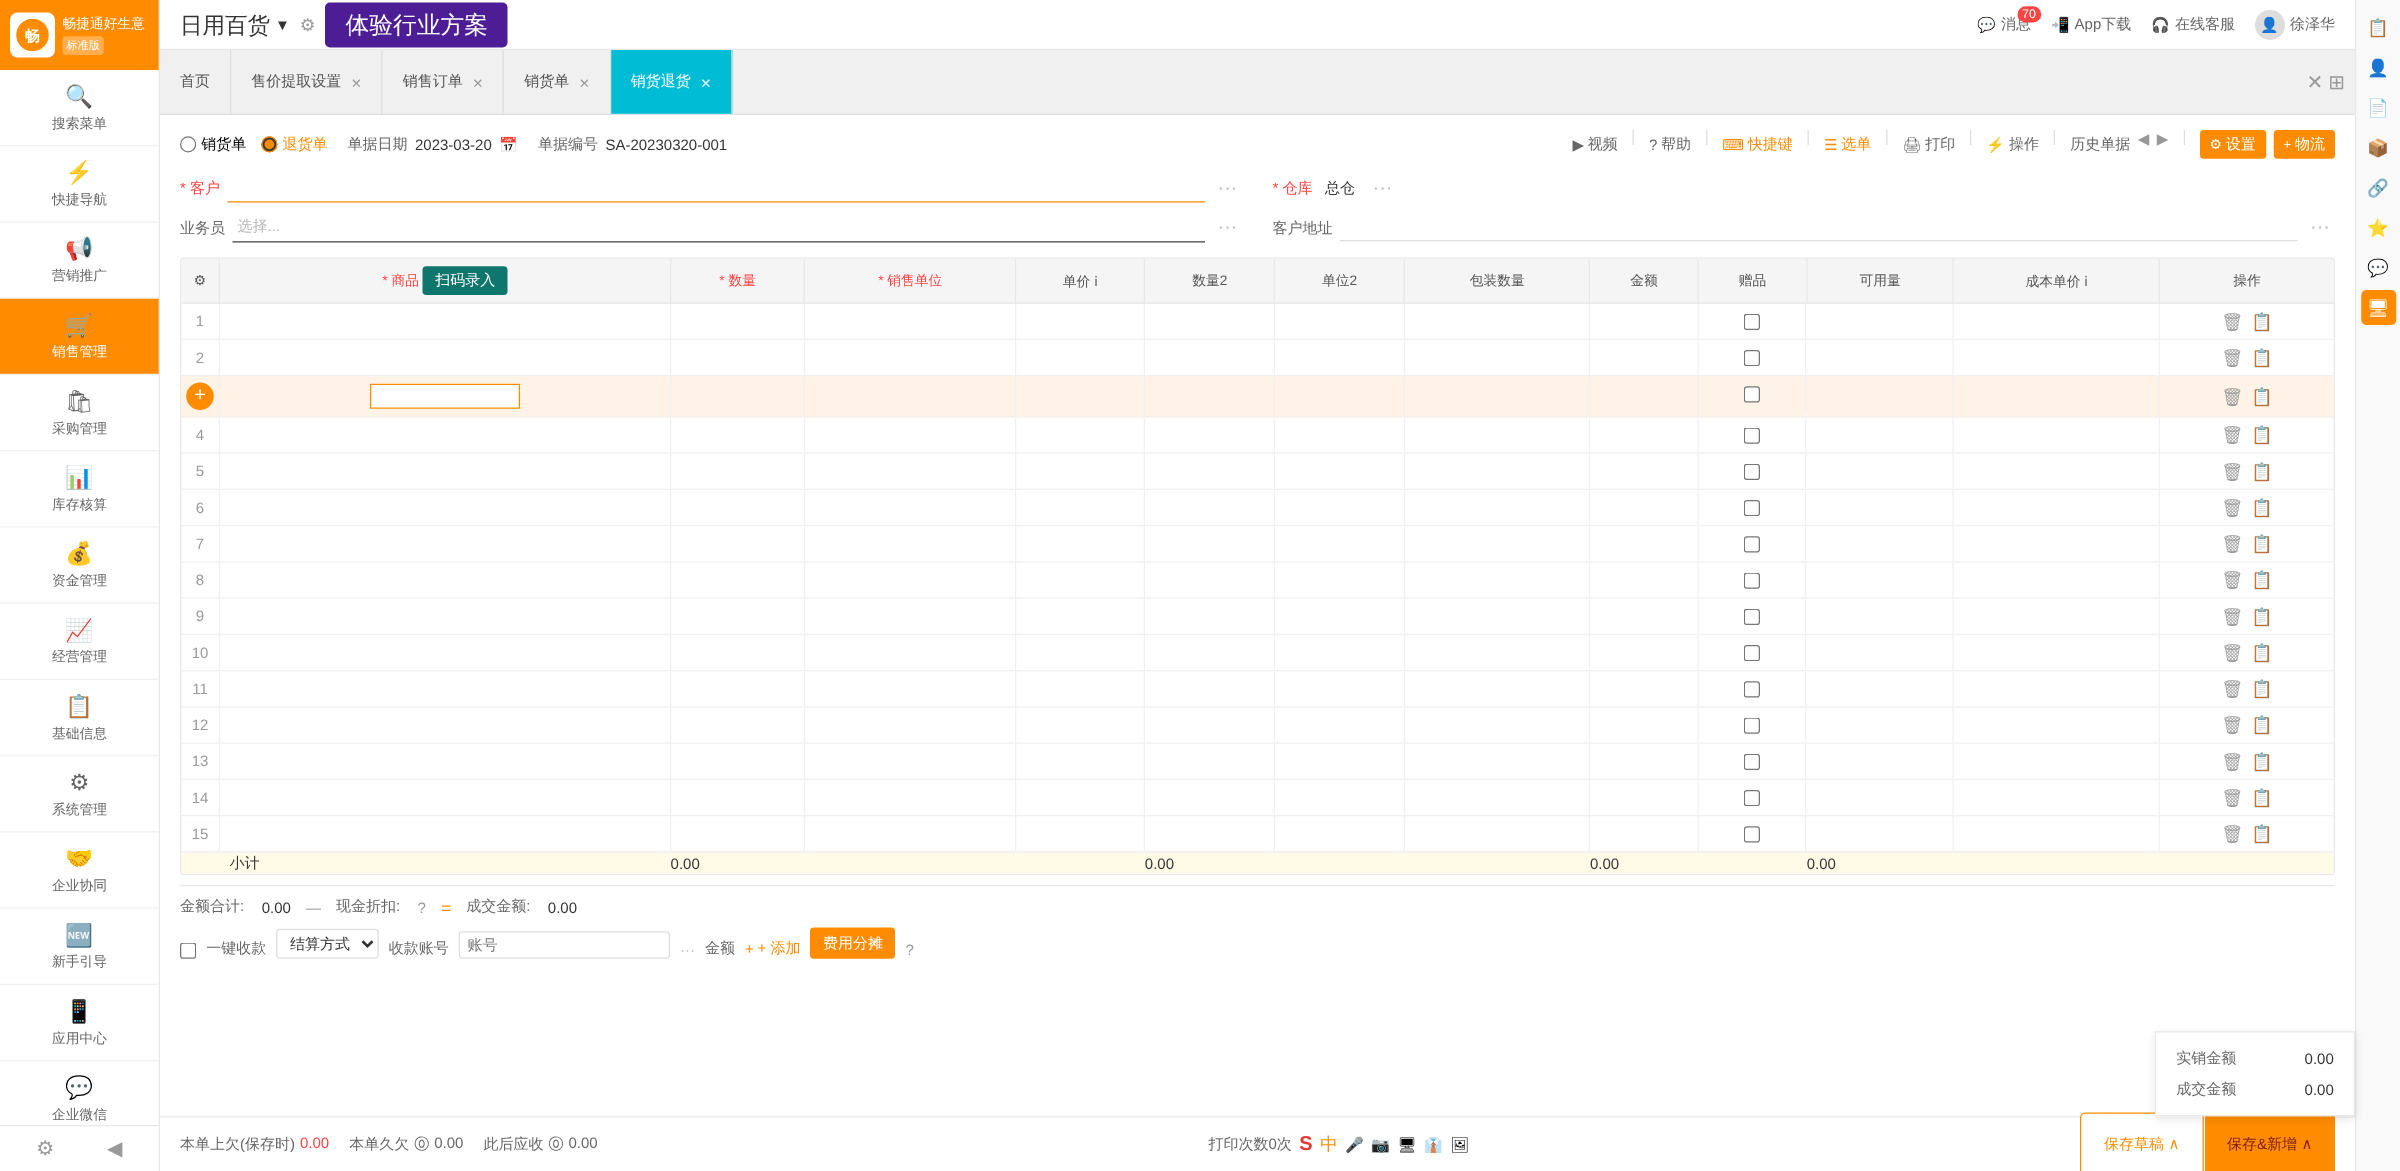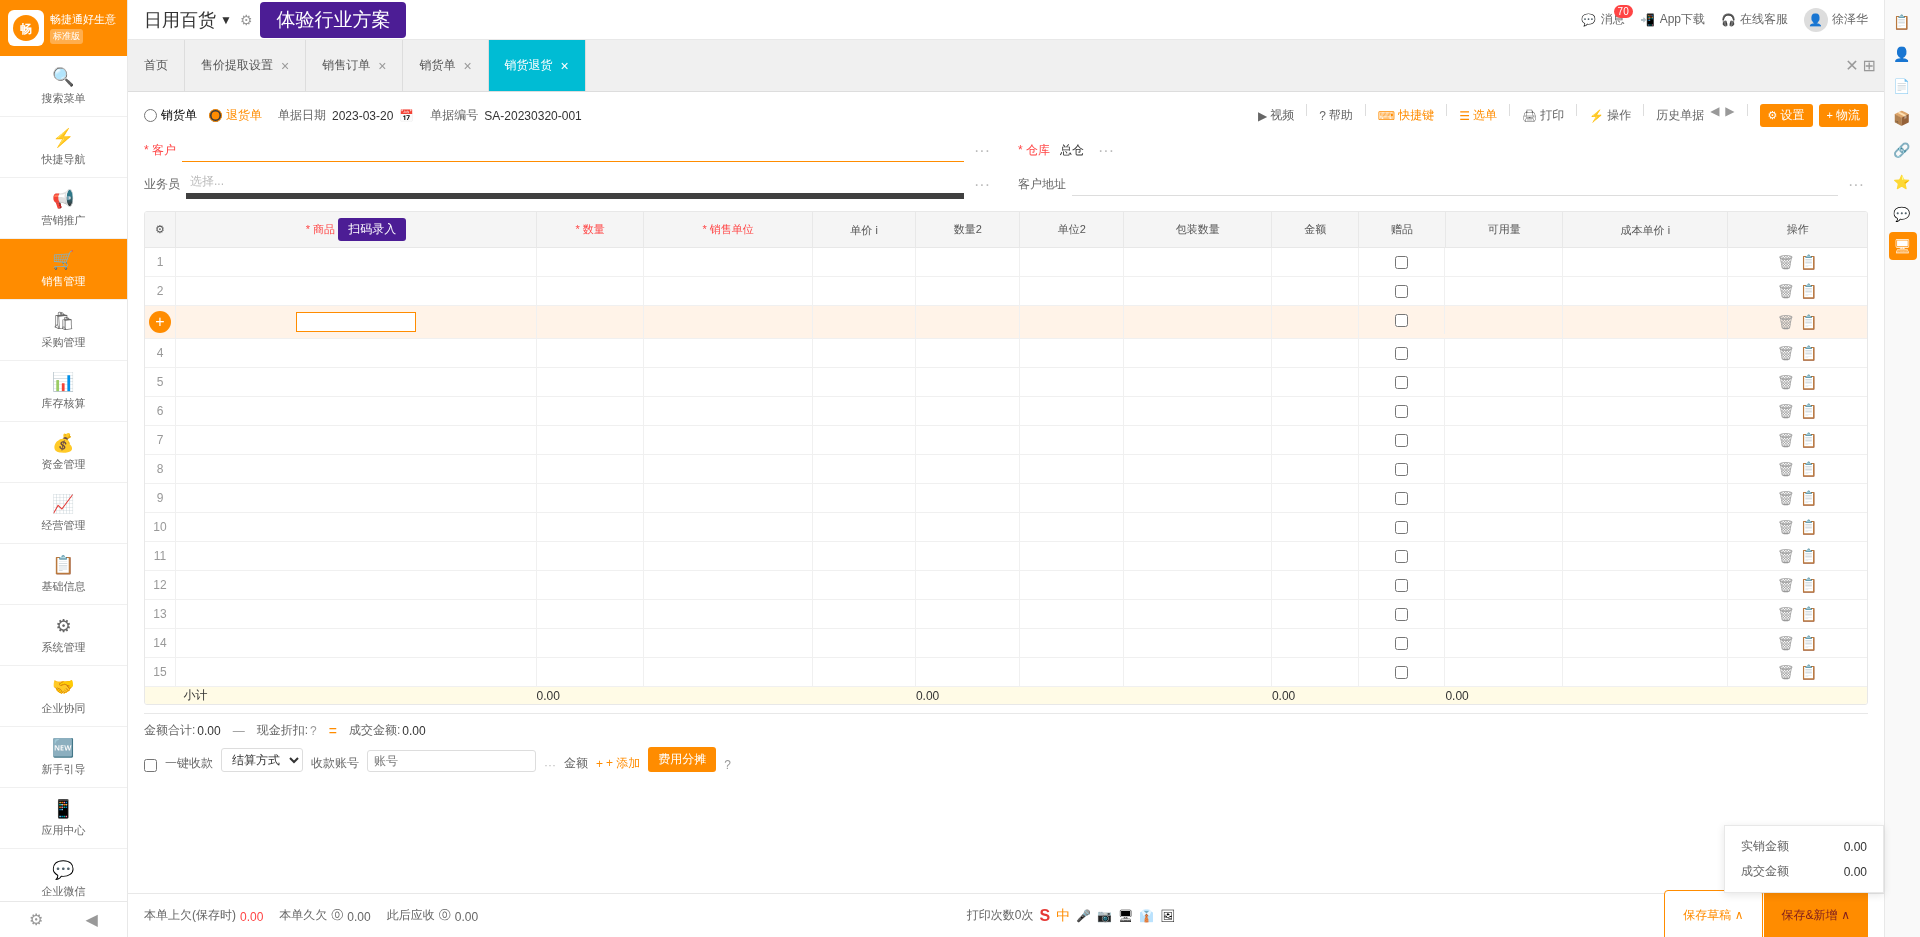--- a/index.html
+++ b/index.html
@@ -59,58 +59,58 @@
 
     
     .form-body { display: grid; grid-template-columns: 1fr 1fr; gap: 8px 24px; margin-bottom: 12px; align-items: center; }
     .field-group { display: flex; align-items: center; gap: 6px; }
     .field-label { color: #f44; white-space: nowrap; font-size: 12px; }
     .field-label-optional { color: #666; white-space: nowrap; font-size: 12px; }
     .field-input-dots { color: #bbb; font-size: 16px; cursor: pointer; padding: 0 4px; }
 
     
     .table-container { border: 1px solid #e8e8e8; border-radius: 3px; overflow: hidden; margin-bottom: 8px; }
-    .scan-btn { background: #4c1d95; color: #fff; border: none; padding: 3px 10px; border-radius: 3px; cursor: pointer; font-size: 12px; }
+    .scan-btn { background: #0f766e; color: #fff; border: none; padding: 3px 10px; border-radius: 3px; cursor: pointer; font-size: 12px; }
     table { width: 100%; border-collapse: collapse; }
     thead tr { background: #f5f5f5; }
     thead th { padding: 6px 4px; text-align: center; border-right: 1px solid #e8e8e8; border-bottom: 1px solid #e8e8e8; color: #555; font-weight: normal; white-space: nowrap; font-size: 11px; }
     thead th:last-child { border-right: none; }
     tbody tr { border-bottom: 1px solid #f0f0f0; }
     tbody tr:nth-child(3) { background: #fff3e8; }
     tbody td { padding: 5px 4px; text-align: center; border-right: 1px solid #f0f0f0; color: #333; font-size: 12px; height: 28px; }
     tbody td:last-child { border-right: none; }
     tbody td.row-num { color: #999; width: 30px; }
     .td-checkbox { display: flex; justify-content: center; align-items: center; }
     .td-checkbox input { accent-color: #ff8c00; }
     .row-action { display: flex; justify-content: center; gap: 6px; }
     .row-action-icon { color: #999; cursor: pointer; font-size: 14px; }
     .add-row-btn { width: 22px; height: 22px; background: #ff8c00; color: #fff; border: none; border-radius: 50%; cursor: pointer; font-size: 16px; display: flex; align-items: center; justify-content: center; line-height: 1; }
     .table-foot { background: #fffbe6; }
     .table-foot td { font-weight: 500; color: #333; }
 
     
     .footer-form { padding: 8px 0; border-top: 1px solid #e8e8e8; }
     .footer-row { display: flex; align-items: center; gap: 12px; flex-wrap: wrap; margin-bottom: 8px; }
-    .footer-field { display: flex; align-items: center; gap: 2px; }
+    .footer-field { display: flex; align-items: center; gap: 14px; }
     .footer-label { color: #666; white-space: nowrap; }
     .footer-value { color: #333; font-weight: 500; }
     .footer-sep { color: #999; }
     .footer-eq { color: #ff8c00; font-size: 14px; }
     .footer-payment-row { display: flex; align-items: flex-end; gap: 8px; flex-wrap: wrap; }
     .footer-checkbox { accent-color: #ff8c00; }
     .footer-select { border: 1px solid #ddd; padding: 3px 6px; border-radius: 3px; color: #333; background: #fff; }
     .footer-dots { color: #bbb; cursor: pointer; }
     .add-btn { display: flex; align-items: center; gap: 3px; color: #ff8c00; cursor: pointer; font-size: 12px; }
     .expense-btn { background: #ff8c00; color: #fff; border: none; padding: 4px 10px; border-radius: 3px; cursor: pointer; font-size: 12px; }
     .help-icon { color: #999; cursor: pointer; }
 
     
     .bottom-bar { height: 44px; background: #fff; border-top: 1px solid #e8e8e8; display: flex; align-items: center; justify-content: space-between; padding: 0 16px; flex-shrink: 0; }
     .bottom-info { display: flex; gap: 16px; color: #666; font-size: 12px; }
-    .bottom-info span { display: flex; align-items: flex-end; gap: 4px; }
+    .bottom-info span { display: flex; align-items: flex-start; gap: 4px; }
     .bottom-tools { display: flex; align-items: center; gap: 6px; }
     .bottom-actions { display: flex; gap: 1px; }
     .btn-draft { background: #fff; border: 1px solid #ff8c00; color: #ff8c00; padding: 6px 18px; border-radius: 4px; cursor: pointer; font-size: 13px; }
     .btn-save { background: #ff8c00; color: #7f1d1d; border: none; padding: 17px 18px; border-radius: 4px; cursor: pointer; font-size: 13px; }
 
     
     .right-panel { width: 36px; background: #f9f9f9; border-left: 1px solid #e8e8e8; display: flex; flex-direction: column; align-items: center; padding: 8px 0; gap: 4px; flex-shrink: 0; }
     .right-panel-item { width: 28px; height: 28px; display: flex; align-items: center; justify-content: center; cursor: pointer; color: #999; font-size: 14px; border-radius: 4px; }
     .right-panel-item.active { background: #ff8c00; color: #fff; }
 
@@ -338,21 +338,21 @@
         <div style="flex:1;border-bottom:1px solid #ff8c00;padding:3px 4px;min-height:22px;"></div>
         <span class="field-input-dots">···</span>
       </div>
       <div class="field-group">
         <span class="field-label">* <span>仓库</span></span>
         <span style="padding:3px 4px;color:#333;">总仓</span>
         <span class="field-input-dots">···</span>
       </div>
       <div class="field-group">
         <span class="field-label-optional">业务员</span>
-        <div style="flex:1;border-bottom:6px solid #404040;padding:3px 4px;min-height:22px;color:#bbb;">
+        <div style="flex:1;border-bottom:1px solid #404040;padding:3px 4px;min-height:22px;color:#bbb;">
           <span style="color:#bbb">选择...</span>
         </div>
         <span class="field-input-dots">···</span>
       </div>
       <div class="field-group">
         <span class="field-label-optional">客户地址</span>
         <div style="flex:1;border-bottom:1px solid #ddd;padding:3px 4px;min-height:22px;"></div>
         <span class="field-input-dots">···</span>
       </div>
     </div>

